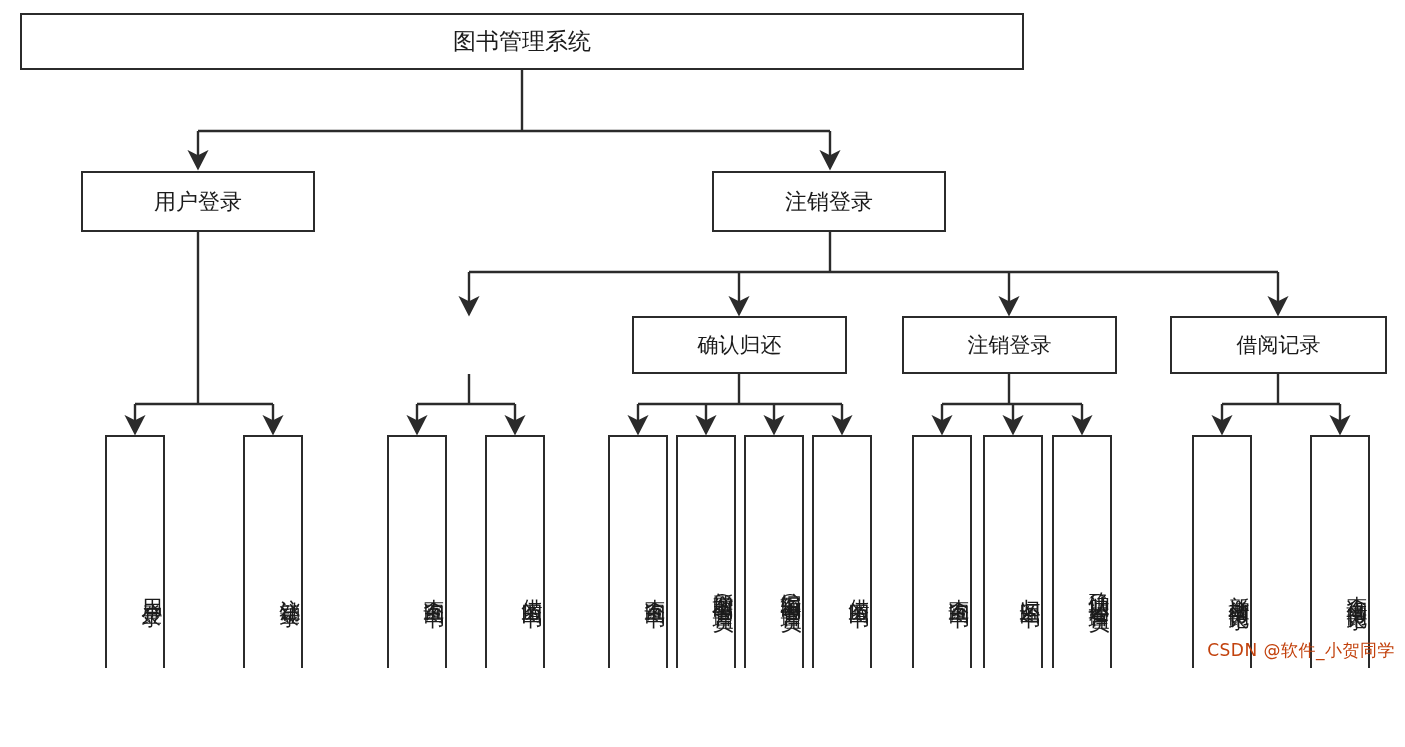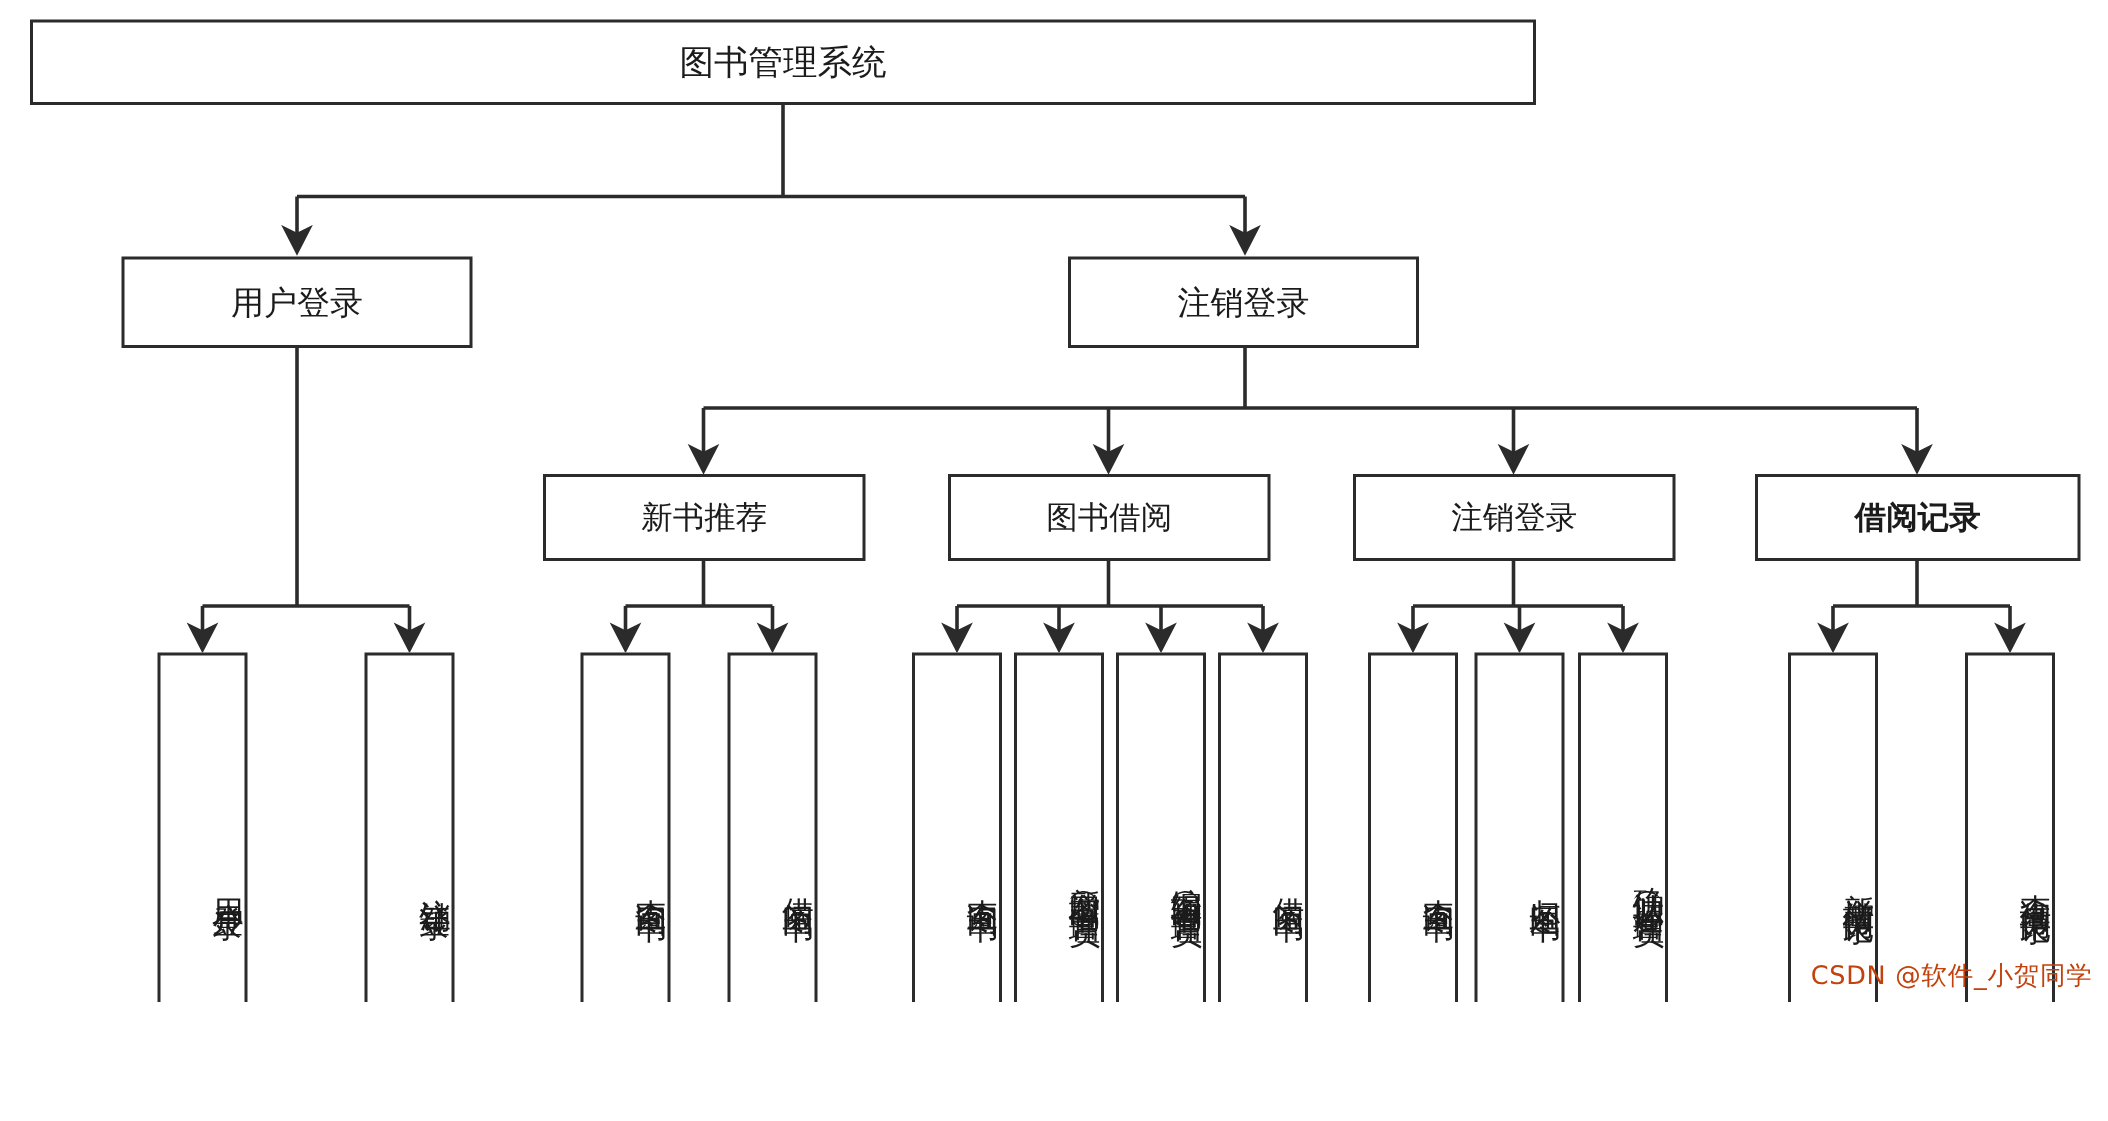--- a/index.html
+++ b/index.html
@@ -133,30 +133,27 @@
     <span>图书管理系统</span>
   </div>
 
   <div class="node level1" style="left:81px; top:171px; width:234px; height:61px;">
     <span>用户登录</span>
   </div>
   <div class="node level1" style="left:712px; top:171px; width:234px; height:61px;">
     <span>注销登录</span>
   </div>
 
-  <div class="node level2" style="left:362px; top:316px; width:215px; height:58px;">
-    <span>新书推荐</span>
-  </div>
   <div class="node level2" style="left:632px; top:316px; width:215px; height:58px;">
-    <span>图书借阅</span>
+    <span>确认归还</span>
   </div>
   <div class="node level2" style="left:902px; top:316px; width:215px; height:58px;">
     <span>注销登录</span>
   </div>
-  <div class="node level2" style="left:1170px; top:316px; width:217px; height:58px;font-weight:bold;">
+  <div class="node level2" style="left:1170px; top:316px; width:217px; height:58px;">
     <span>借阅记录</span>
   </div>
 
   <div class="node leaf" style="left:105px; top:435px; width:60px; height:298px;">
     <span class="leaf-text">用户登录</span>
   </div>
   <div class="node leaf" style="left:243px; top:435px; width:60px; height:298px;">
     <span class="leaf-text">注销登录</span>
   </div>
 

